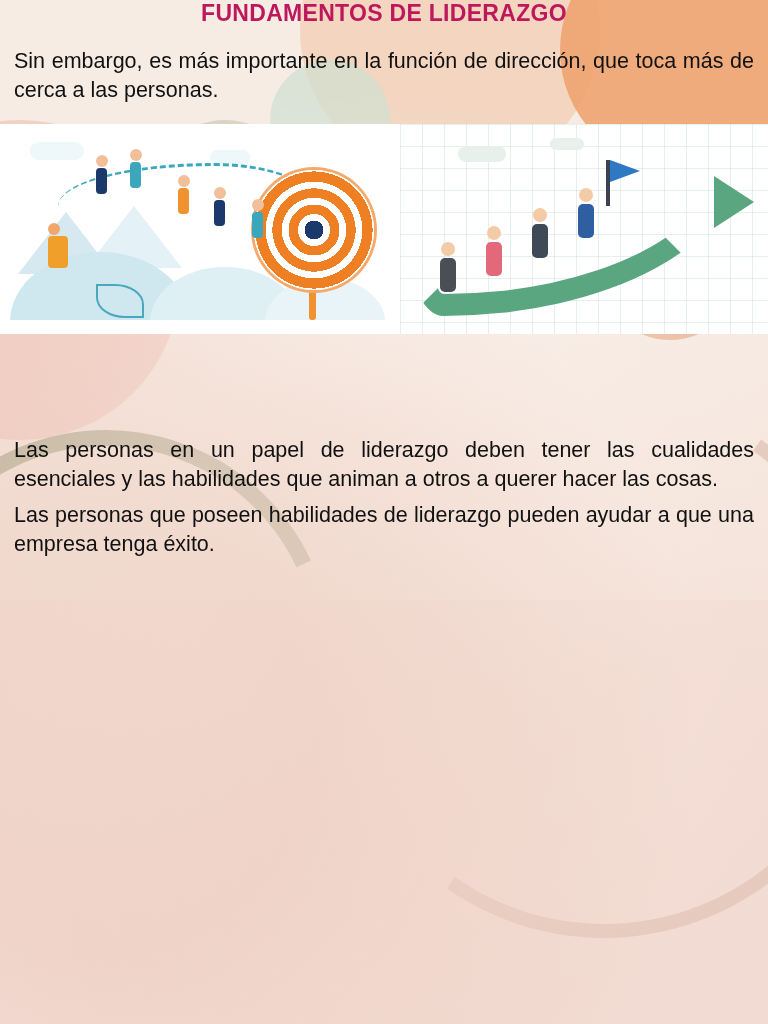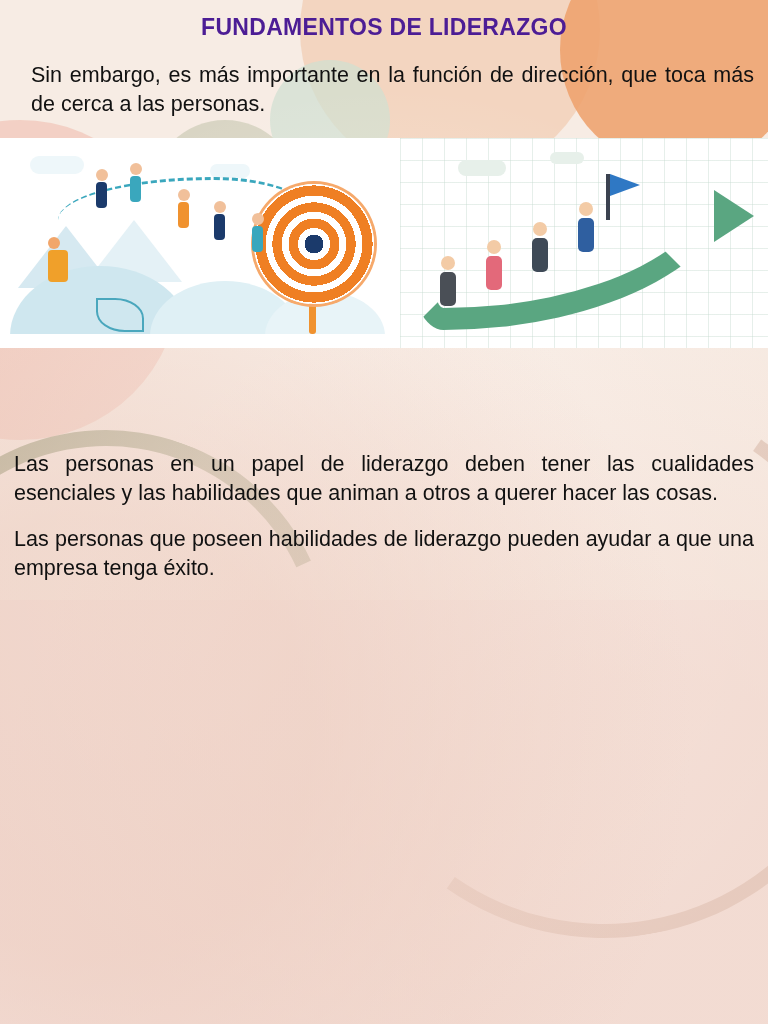--- a/index.html
+++ b/index.html
@@ -107,43 +107,41 @@
     position: relative;
     z-index: 2;
     width: 768px;
     height: 1024px;
     box-sizing: border-box;
   }
   .slide-title {
     text-align: center;
     font-weight: bold;
     font-size: 23px;
-    color: #4c1d95;
+    color: #be185d;
     letter-spacing: .3px;
-    padding-top: 14px;
   }
   .para-block {
     padding: 0 14px;
   }
   .para {
     font-size: 21.5px;
     line-height: 1.33;
     color: #111;
     text-align: justify;
     margin: 0;
   }
   .para + .para {
     margin-top: 0px;
   }
   .top-text {
     margin-top: 20px;
   }
   .top-text .para.p2 {
     margin-top: 3px;
-    margin-left: 17px;
   }
 
   
   .image-band {
     position: relative;
     margin-top: 20px;
     height: 210px;
     display: flex;
   }
   .img-left {
@@ -281,21 +279,21 @@
   }
   .r-cloud { position:absolute; background:#e7f0ea; border-radius:16px; }
   .r-cloud.rc1 { width:48px; height:16px; left:58px; top:22px; }
   .r-cloud.rc2 { width:34px; height:12px; left:150px; top:14px; }
 
   .bottom-text {
     padding: 0 14px;
     margin-top: 102px;
   }
   .bottom-text .para.p2 { margin-top: 12px; }
-  .bottom-text .para.p3 { margin-top: 18px; }
+  .bottom-text .para.p3 { margin-top: 8px; }
 </style>
 </head>
 <body>
 
 <div class="bg-layer">
   <div class="blob blob-peach-top"></div>
   <div class="blob blob-orange-top"></div>
   <div class="blob blob-sage"></div>
   <div class="blob blob-mint"></div>
   <div class="blob blob-rose-left"></div>

